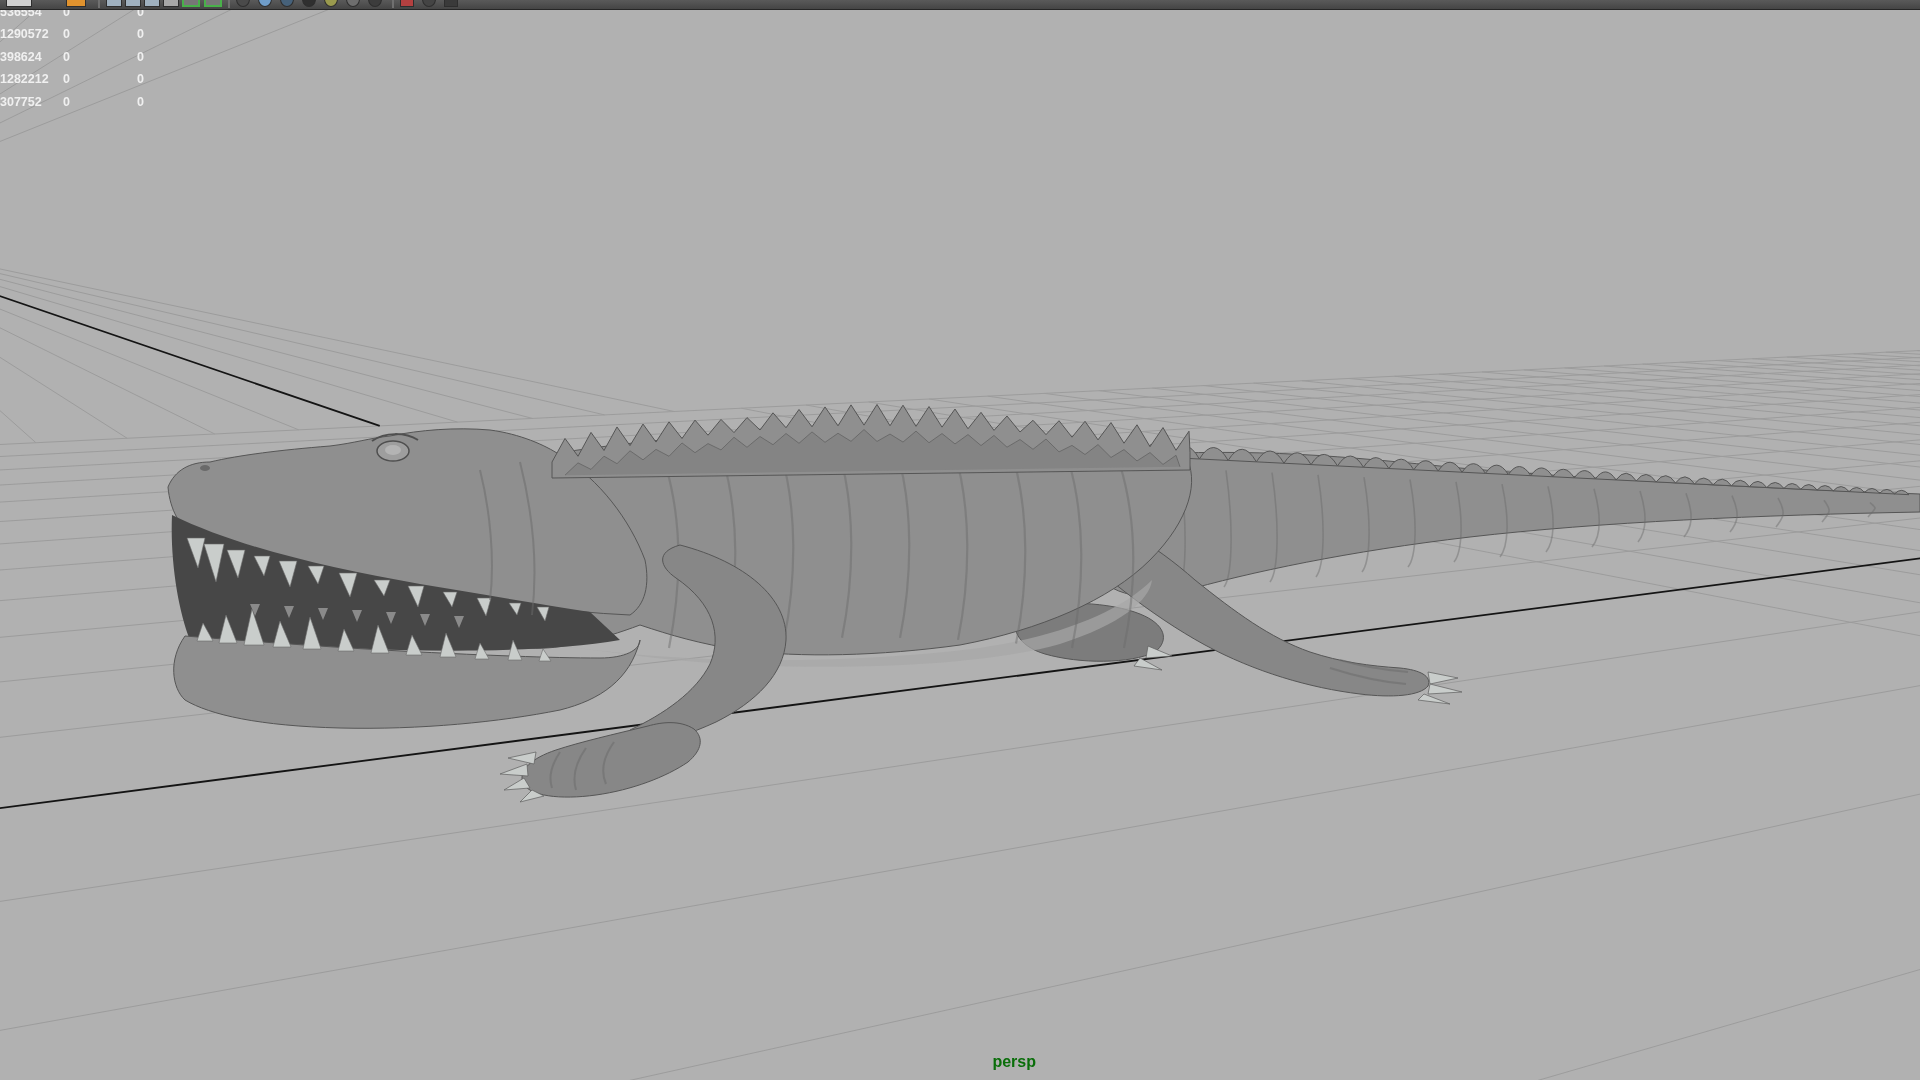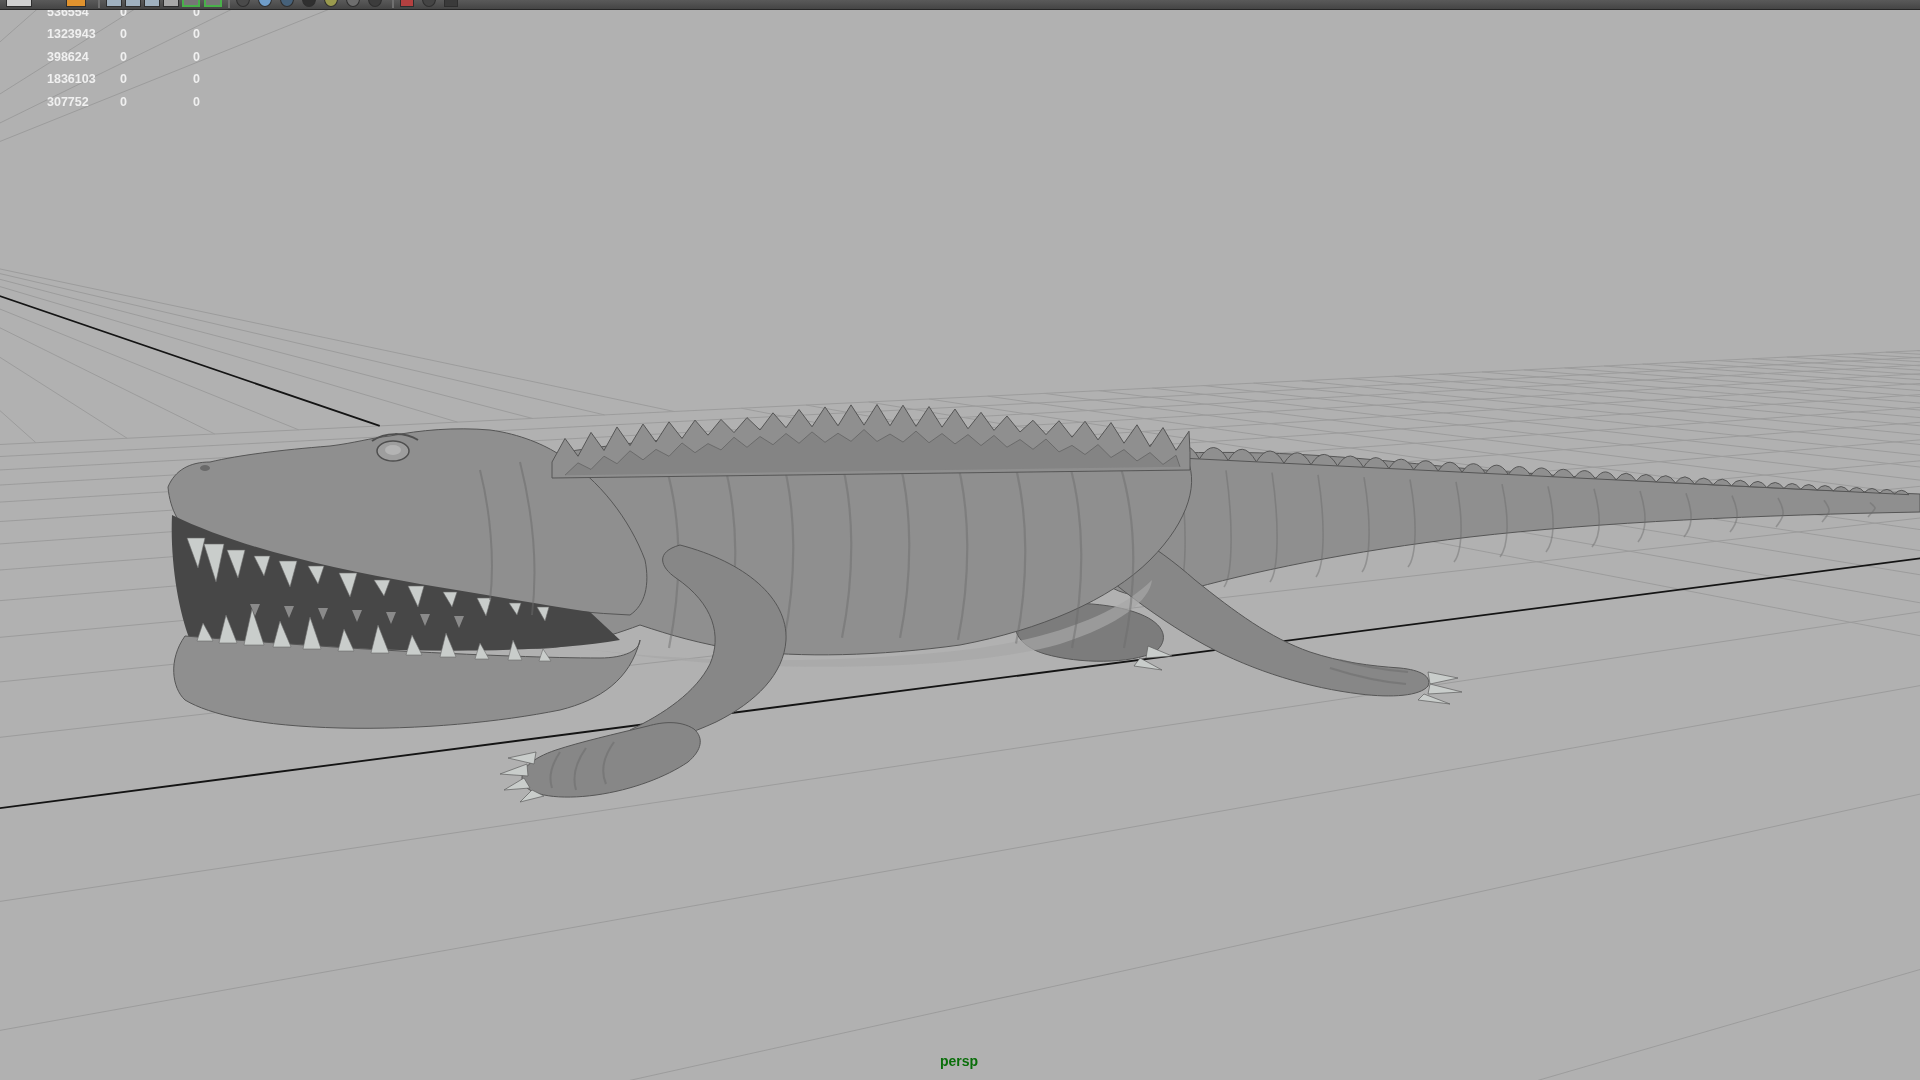--- a/index.html
+++ b/index.html
@@ -7,24 +7,24 @@
   .toolbar{position:absolute;left:0;top:0;width:1920px;height:9px;
     background:linear-gradient(#5a5a5a,#454545);border-bottom:1px solid #262626;
     overflow:hidden;z-index:30;}
   .tb-icon{position:absolute;top:-9px;height:16px;border:1px solid #2e2e2e;box-sizing:border-box;}
   .tb-icon.circle{border-radius:50%;}
   .tb-icon.sep{top:-4px;height:12px;border:none;}
   .tb-icon.square-green{border:2px solid #49b04a;background:#777 !important;}
   .hud{position:absolute;left:0;top:1px;z-index:20;color:var(--hud-color,#f0f0f0);
     font-size:12.5px;font-weight:bold;line-height:22.4px;}
   .hud-row{display:grid;grid-template-columns:63px 74px 72px;}
-  .hud-cell{text-align:center;padding-left:47px;}
+  .hud-cell{text-align:left;}
   #scene{position:absolute;left:0;top:0;width:1920px;height:1080px;z-index:1;}
-  .cam-label{position:absolute;left:940px;top:1053px;width:96px;text-align:left;
-    color:var(--cam-label-color,#0a6e0a);font-size:14px;font-weight:bold;z-index:20;}
+  .cam-label{position:absolute;left:940px;top:1053px;width:96px;text-align:right;
+    color:var(--cam-label-color,#0a6e0a);font-size:16px;font-weight:bold;z-index:20;}
   .gridline{stroke:var(--grid-color,#9c9c9c);stroke-width:1;fill:none;}
   .gridaxis{stroke:var(--axis-color,#141414);stroke-width:1.8;fill:none;}
   .croc-base{fill:var(--croc-base,#8f8f8f);stroke:var(--croc-line,#565656);stroke-width:1;}
   .croc-leg{fill:var(--croc-leg,#878787);stroke:var(--croc-line,#565656);stroke-width:1;}
   .croc-dark{fill:var(--croc-dark,#7c7c7c);stroke:var(--croc-line,#565656);stroke-width:1;}
   .croc-mouth{fill:var(--croc-mouth,#474747);stroke:none;}
   .croc-claw{fill:var(--croc-teeth,#c9cdcb);stroke:#5d5d5d;stroke-width:.7;}
   .croc-detail{stroke:#6a6a6a;stroke-width:2;fill:none;opacity:.5;}
 </style>
 </head>
@@ -56,31 +56,31 @@
     </div>
 </div>
 
 <div class="hud" id="hud">
     <div class="hud-row">
       <div class="hud-cell">536554</div>
       <div class="hud-cell">0</div>
       <div class="hud-cell">0</div>
     </div>
     <div class="hud-row">
-      <div class="hud-cell">1323943</div>
+      <div class="hud-cell">1290572</div>
       <div class="hud-cell">0</div>
       <div class="hud-cell">0</div>
     </div>
     <div class="hud-row">
       <div class="hud-cell">398624</div>
       <div class="hud-cell">0</div>
       <div class="hud-cell">0</div>
     </div>
     <div class="hud-row">
-      <div class="hud-cell">1836103</div>
+      <div class="hud-cell">1282212</div>
       <div class="hud-cell">0</div>
       <div class="hud-cell">0</div>
     </div>
     <div class="hud-row">
       <div class="hud-cell">307752</div>
       <div class="hud-cell">0</div>
       <div class="hud-cell">0</div>
     </div>
   </div>
 

